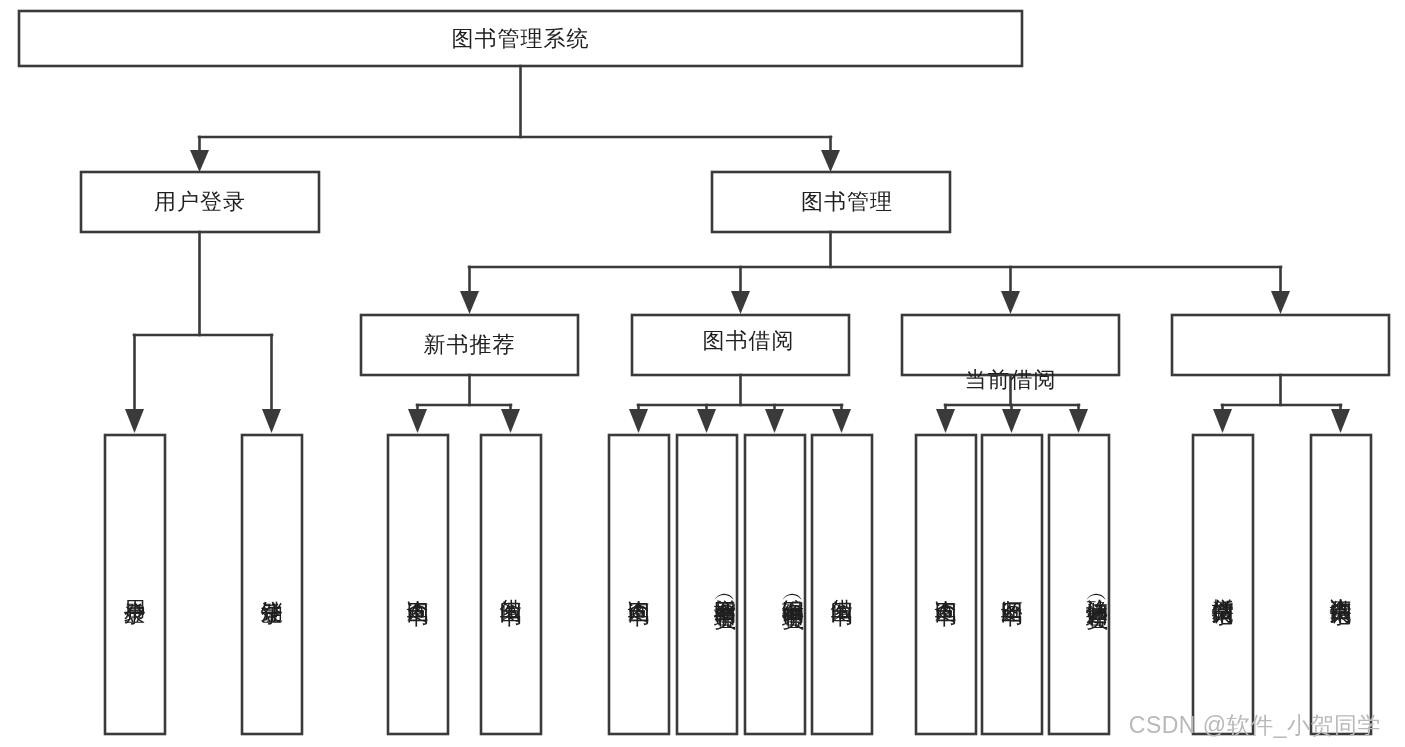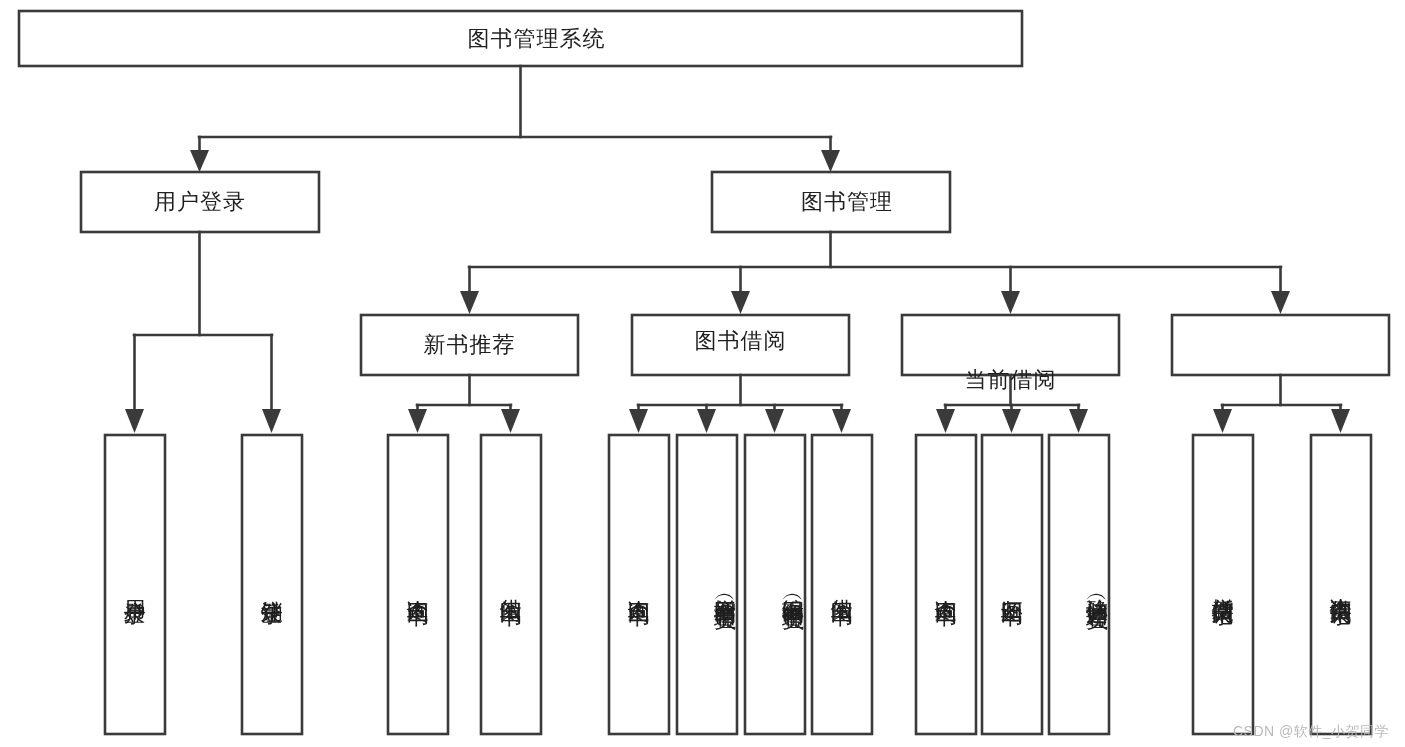--- a/index.html
+++ b/index.html
@@ -63,24 +63,24 @@
     align-items: center;
     justify-content: center;
     font-family: "Liberation Sans", "DejaVu Sans", sans-serif;
     font-size: 22px;
     color: #1f1f1f;
     letter-spacing: 1px;
     pointer-events: none;
   }
   .watermark {
     position: absolute;
-    right: 16px;
+    right: 24px;
     bottom: 6px;
     font-family: "Liberation Sans", "DejaVu Sans", sans-serif;
-    font-size: 14px;
+    font-size: 23px;
     color: #b9b9b9;
     letter-spacing: 0.5px;
     user-select: none;
     pointer-events: none;
   }
 </style>
 </head>
 <body>
 
 <div id="diagram-root">
@@ -168,27 +168,27 @@
     <rect class="node-box" x="812" y="435" width="60" height="299"></rect>
 
     <rect class="node-box" x="916" y="435" width="60" height="299"></rect>
     <rect class="node-box" x="982" y="435" width="60" height="299"></rect>
     <rect class="node-box" x="1049" y="435" width="60" height="299"></rect>
 
     <rect class="node-box" x="1193" y="435" width="60" height="299"></rect>
     <rect class="node-box" x="1311" y="435" width="60" height="299"></rect>
   </svg>
 
-  <div class="hlabel-wrap" style="left:19px; top:11px; width:1003px; height:55px;padding-left:16px;">图书管理系统</div>
+  <div class="hlabel-wrap" style="left:19px; top:11px; width:1003px; height:55px;">图书管理系统</div>
 
   <div class="hlabel-wrap" style="left:81px; top:172px; width:238px; height:60px;">用户登录</div>
   <div class="hlabel-wrap" style="left:712px; top:172px; width:270px; height:60px;">图书管理</div>
 
   <div class="hlabel-wrap" style="left:361px; top:315px; width:217px; height:60px;border-radius:17px;">新书推荐</div>
-  <div class="hlabel-wrap" style="left:632px; top:315px; width:217px; height:52px;">图书借阅</div>
+  <div class="hlabel-wrap" style="left:632px; top:315px; width:217px; height:52px;padding-left:8px;">图书借阅</div>
   <div class="hlabel-wrap" style="left:902px; top:315px; width:217px; height:60px;margin-top:35px;">当前借阅</div>
 
   <div class="vlabel-wrap" style="left:105px; top:435px; width:60px; height:299px;">用户登录</div>
   <div class="vlabel-wrap" style="left:242px; top:435px; width:60px; height:299px;">注销登录</div>
 
   <div class="vlabel-wrap" style="left:388px; top:435px; width:60px; height:299px;">查询图书</div>
   <div class="vlabel-wrap" style="left:481px; top:435px; width:60px; height:299px;">借阅图书</div>
 
   <div class="vlabel-wrap" style="left:609px; top:435px; width:60px; height:299px;">查询图书</div>
   <div class="vlabel-wrap" style="left:677px; top:435px; width:60px; height:299px; align-items:flex-start; padding-top:6px; box-sizing:border-box;">新增图书（管理员）</div>

